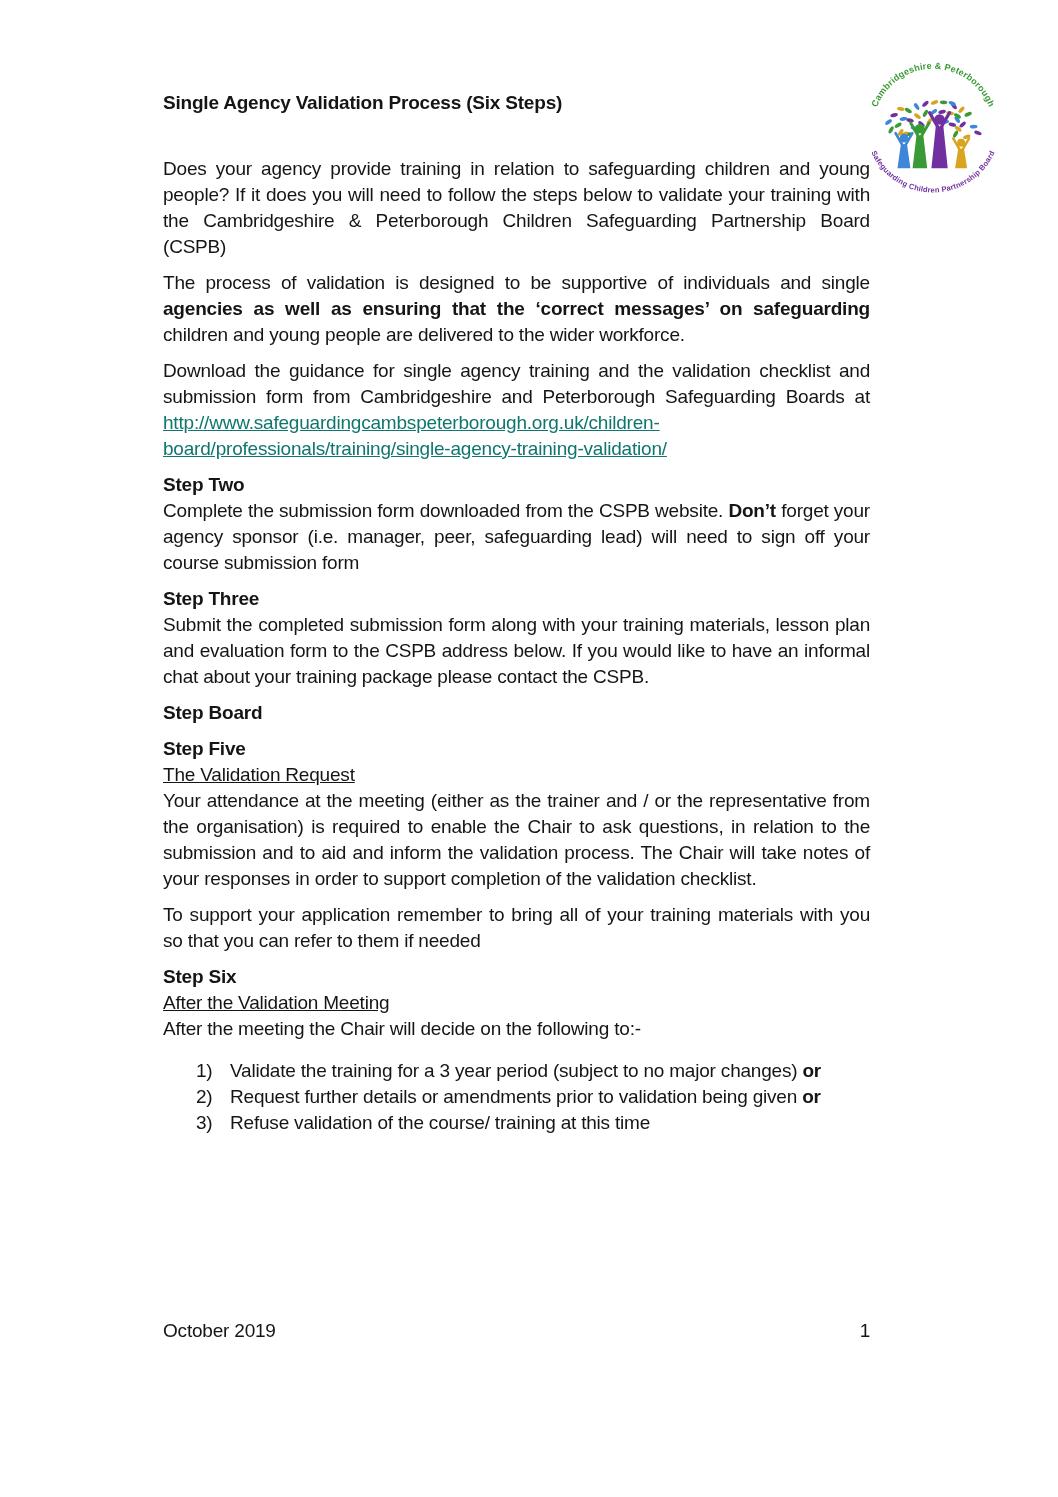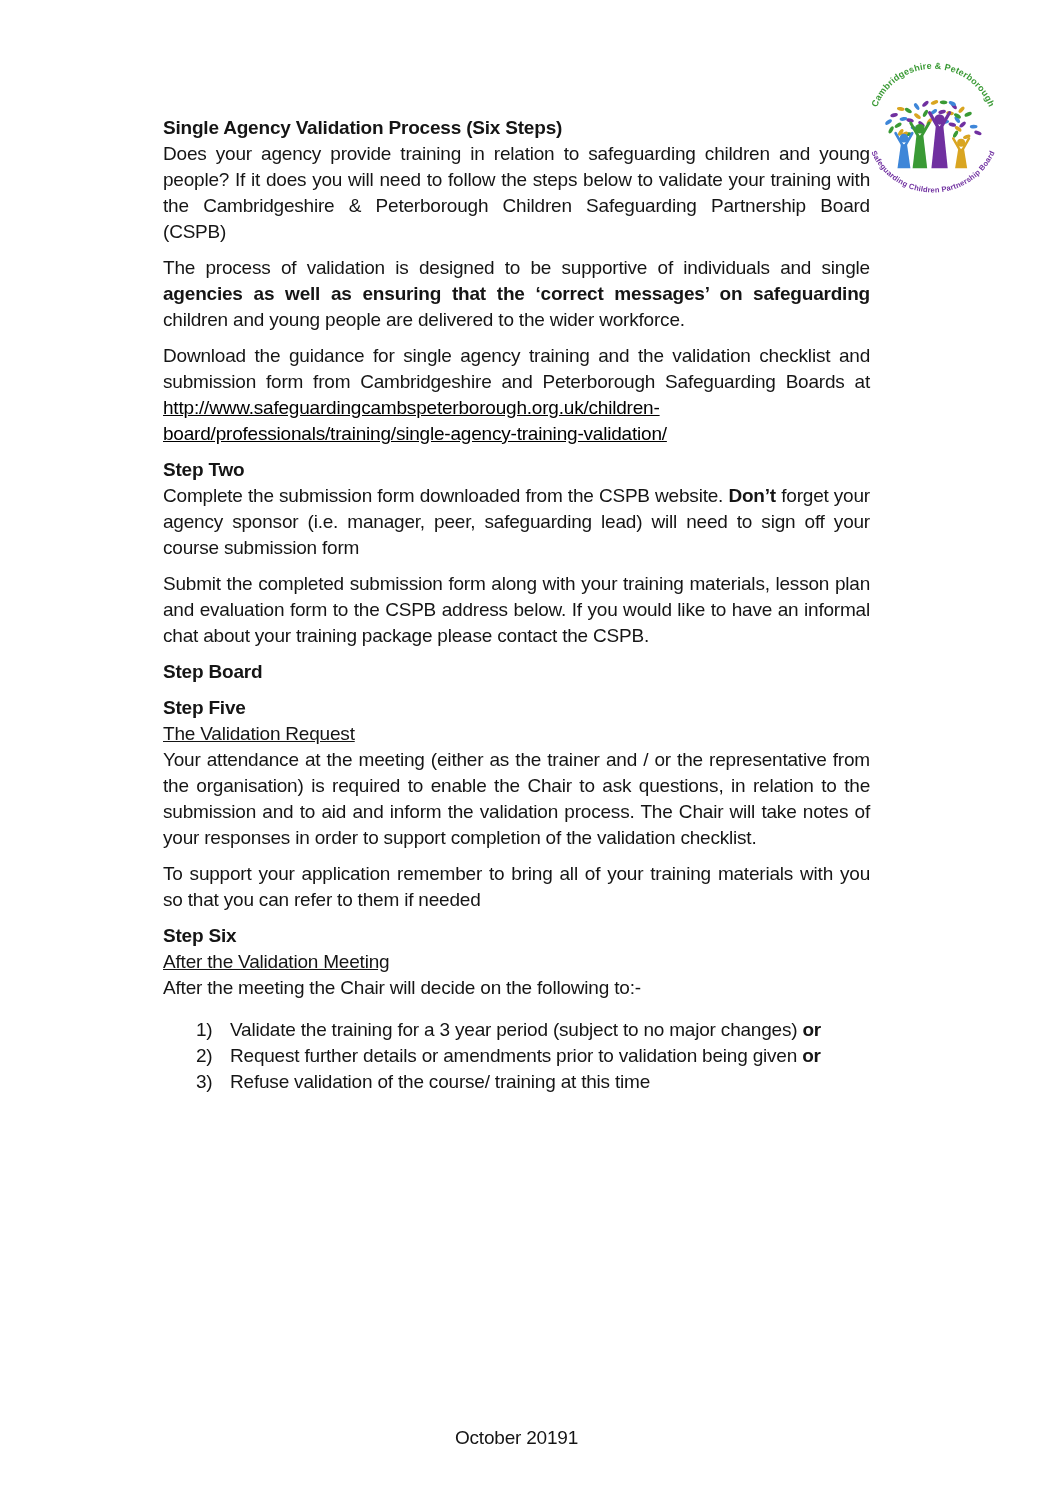--- a/index.html
+++ b/index.html
@@ -11,47 +11,47 @@
     letter-spacing: -0.2px;
     line-height: 26px;
     color: #151515;
     position: relative;
     overflow: hidden;
   }
   .content {
     position: absolute;
     left: 163px; top: 0;
     width: 707px;
-    padding-top: 115px;
+    padding-top: 90px;
   }
   h1 {
     font-size: 19px; font-weight: bold;
     margin: 0; line-height: 26px;
   }
   p { margin: 0; }
   .just { text-align: justify; }
-  .first-block { }
+  .first-block { margin-top: 40px; }
   .block { margin-top: 10px; }
   .list-block { margin-top: 16px; }
   .step-heading { font-weight: bold; }
   .sub-underline { text-decoration: underline; }
   a.doc-link {
-    color: #000000;
+    color: #0f766e;
     text-decoration: underline;
     cursor: pointer;
   }
   .semi { font-weight: bold; }
   .num-list { }
   .num-item { display: flex; }
   .num-item .num { width: 34px; margin-left: 33px; flex: none; }
   .num-item .itm-text { flex: 1; }
   .footer {
     position: absolute;
-    left: 163px; width: 707px; top: 1425px;
-    display: flex; justify-content: center;
+    left: 163px; width: 707px; top: 1318px;
+    display: flex; justify-content: space-between;
   }
   .logo {
     position: absolute;
     left: 858px; top: 50px;
     width: 150px; height: 150px;
   }
   .logo svg { width: 150px; height: 150px; display: block; }
   .logo-arc-top {
     font-family: "Liberation Sans", sans-serif;
     font-size: 9.6px; font-weight: bold; letter-spacing: 0.2px;
@@ -161,20 +161,21 @@
   </section>
 
   <section class="block">
     <div class="step-heading">Step Two</div>
     <p class="just">
       <span>Complete the submission form downloaded from the CSPB website. </span><span class="semi">Don’t</span><span> forget your agency sponsor (i.e. manager, peer, safeguarding lead) will need to sign off your course submission form</span>
     </p>
   </section>
 
   <section class="block">
+    <div class="step-heading">Step Three</div>
     <p class="just">Submit the completed submission form along with your training materials, lesson plan and evaluation form to the CSPB address below.  If you would like to have an informal chat about your training package please contact the CSPB.</p>
   </section>
 
   <section class="block">
     <div class="step-heading">Step Board</div>
   </section>
 
   <section class="block">
     <div class="step-heading">Step Five</div>
     <div class="sub-underline">The Validation Request</div>

